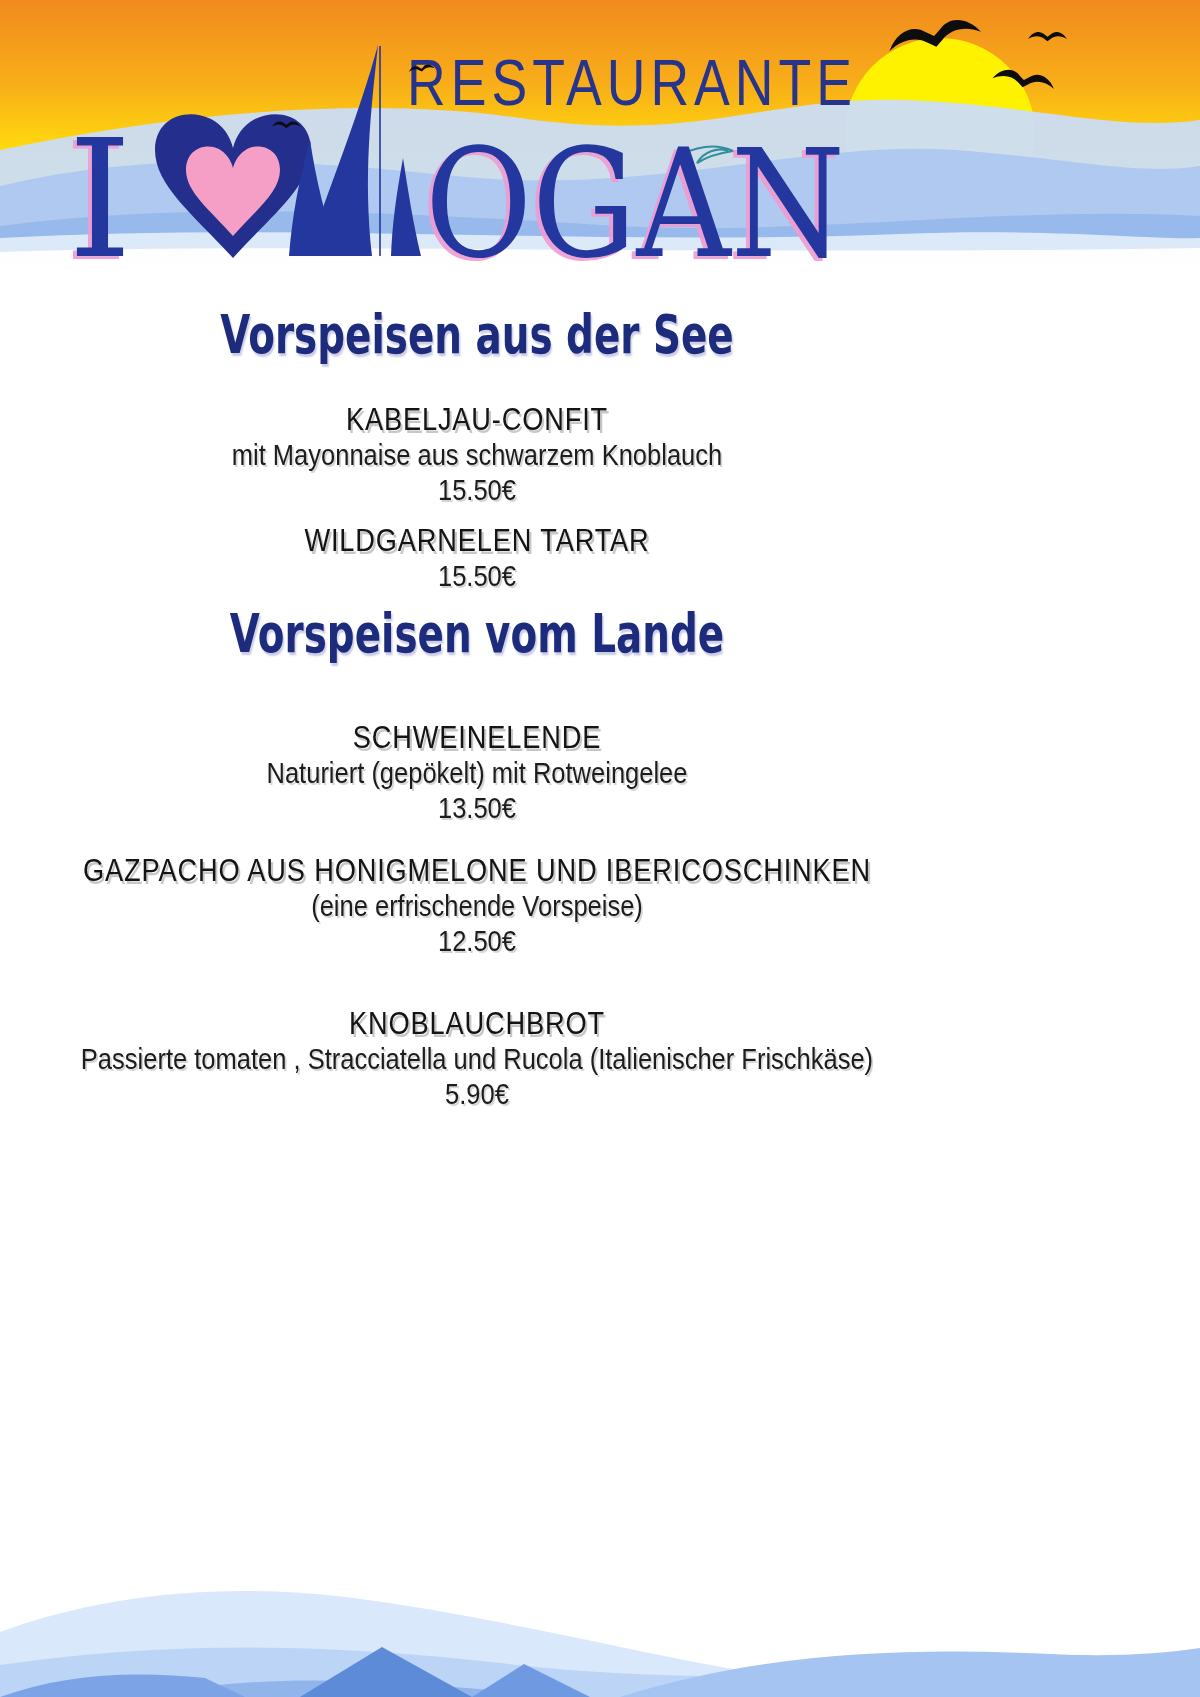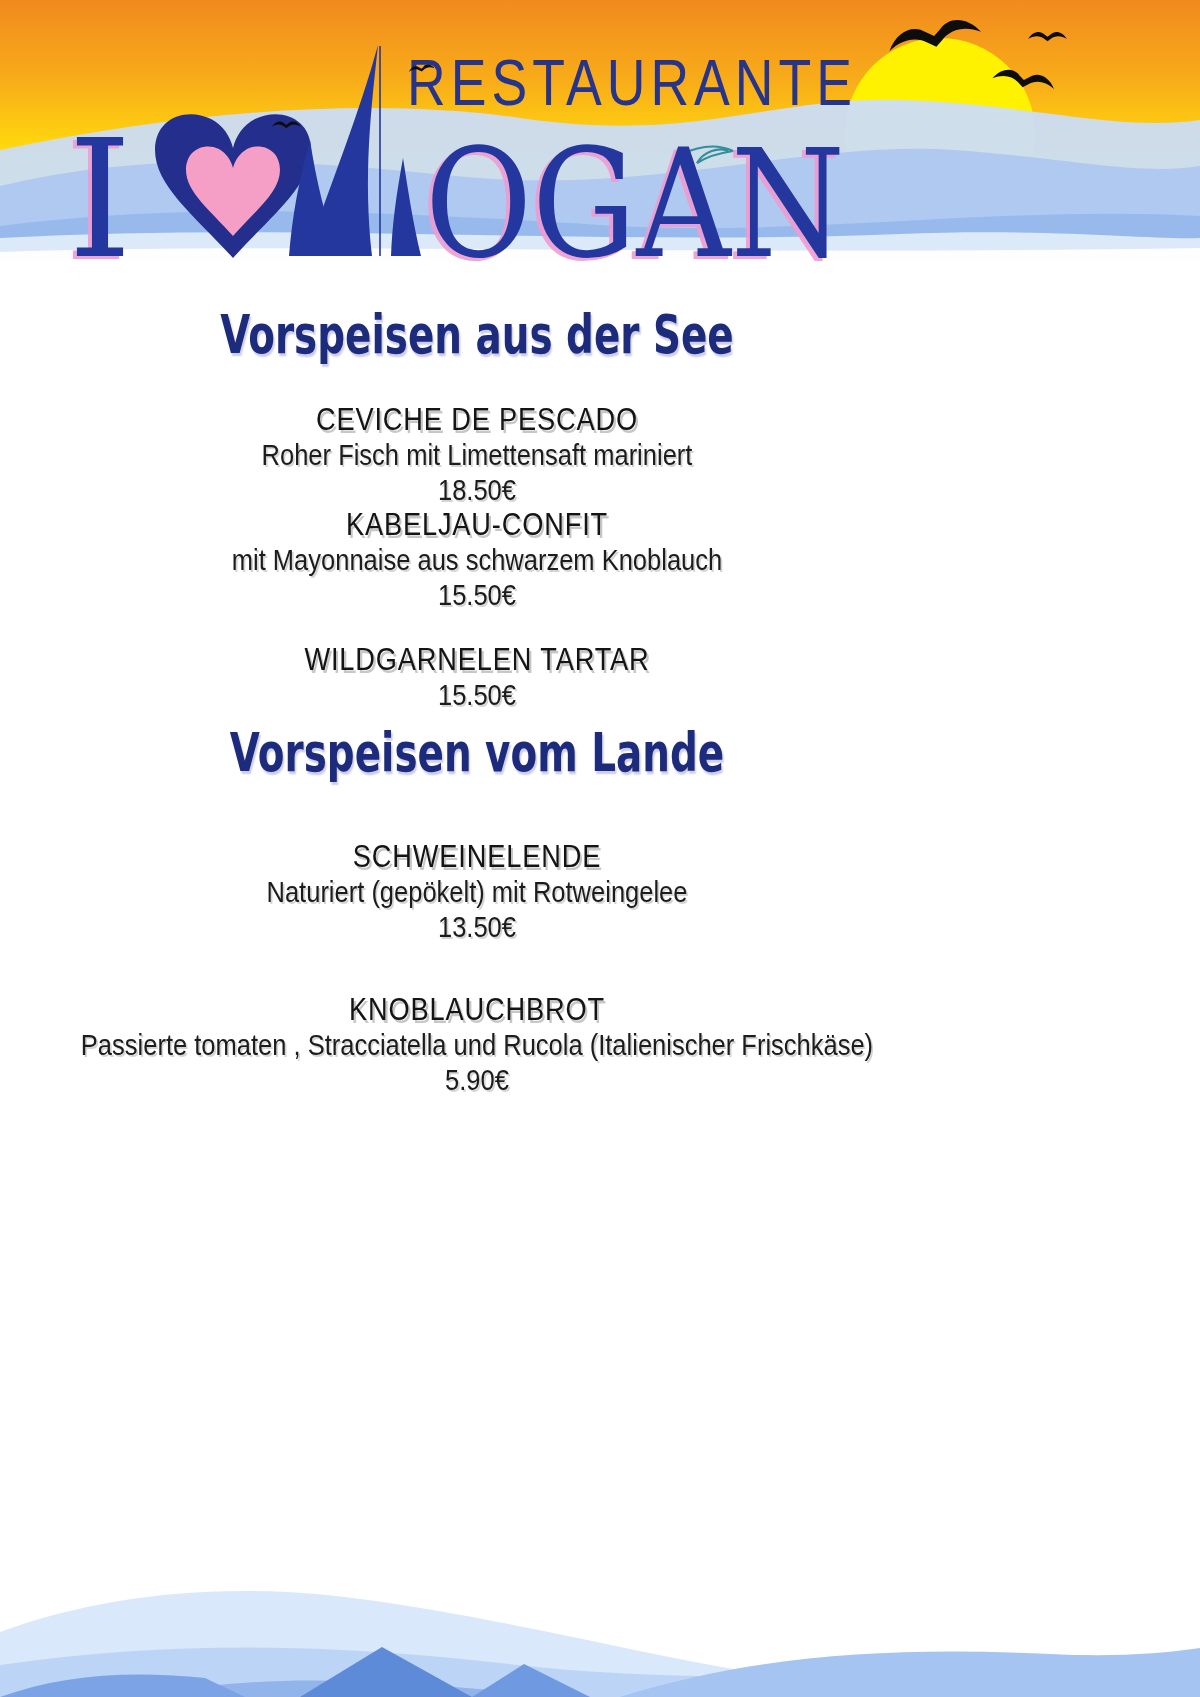--- a/index.html
+++ b/index.html
@@ -99,48 +99,48 @@
   </g>
 
   <text x="631" y="259" text-anchor="middle" font-family="DejaVu Serif, serif" font-size="150" fill="#ef9cd2" opacity="0.9" textLength="420" lengthAdjust="spacingAndGlyphs">OGAN</text>
   <text x="635" y="256" text-anchor="middle" font-family="DejaVu Serif, serif" font-size="150" fill="#24379e" textLength="420" lengthAdjust="spacingAndGlyphs">OGAN</text>
 </svg>
 
 <div class="menu">
 
   <div class="section-title">Vorspeisen aus der See</div>
 
-  <div class="menu-item">
-    <div class="item-name">CEVICHE DE PESCADO</div>
-    <div class="item-desc">Roher Fisch mit Limettensaft mariniert</div>
-    <div class="item-price">18.50€</div>
-  </div>
 
   <div class="menu-item" style="">
     <div class="item-name">KABELJAU-CONFIT</div>
     <div class="item-desc">mit Mayonnaise aus schwarzem Knoblauch</div>
     <div class="item-price">15.50€</div>
   </div>
 
-  <div class="menu-item" style="margin-top:30px">
+  <div class="menu-item" style="margin-top:16px">
     <div class="item-name">WILDGARNELEN TARTAR</div>
     <div class="item-price">15.50€</div>
   </div>
 
 
 
   <div class="section-title second">Vorspeisen vom Lande</div>
 
 
   <div class="menu-item" style="margin-top:24px">
     <div class="item-name">SCHWEINELENDE</div>
     <div class="item-desc">Naturiert (gepökelt) mit Rotweingelee</div>
     <div class="item-price">13.50€</div>
   </div>
 
+  <div class="menu-item" style="margin-top:28px">
+    <div class="item-name">GAZPACHO AUS HONIGMELONE UND IBERICOSCHINKEN</div>
+    <div class="item-desc">(eine erfrischende Vorspeise)</div>
+    <div class="item-price">12.50€</div>
+  </div>
 
   <div class="menu-item" style="margin-top:48px">
     <div class="item-name">KNOBLAUCHBROT</div>
     <div class="item-desc">Passierte tomaten , Stracciatella und Rucola (Italienischer Frischkäse)</div>
     <div class="item-price">5.90€</div>
   </div>
 
 </div>
 
 <svg class="footer-art" width="1200" height="160" viewBox="0 0 1200 160">

